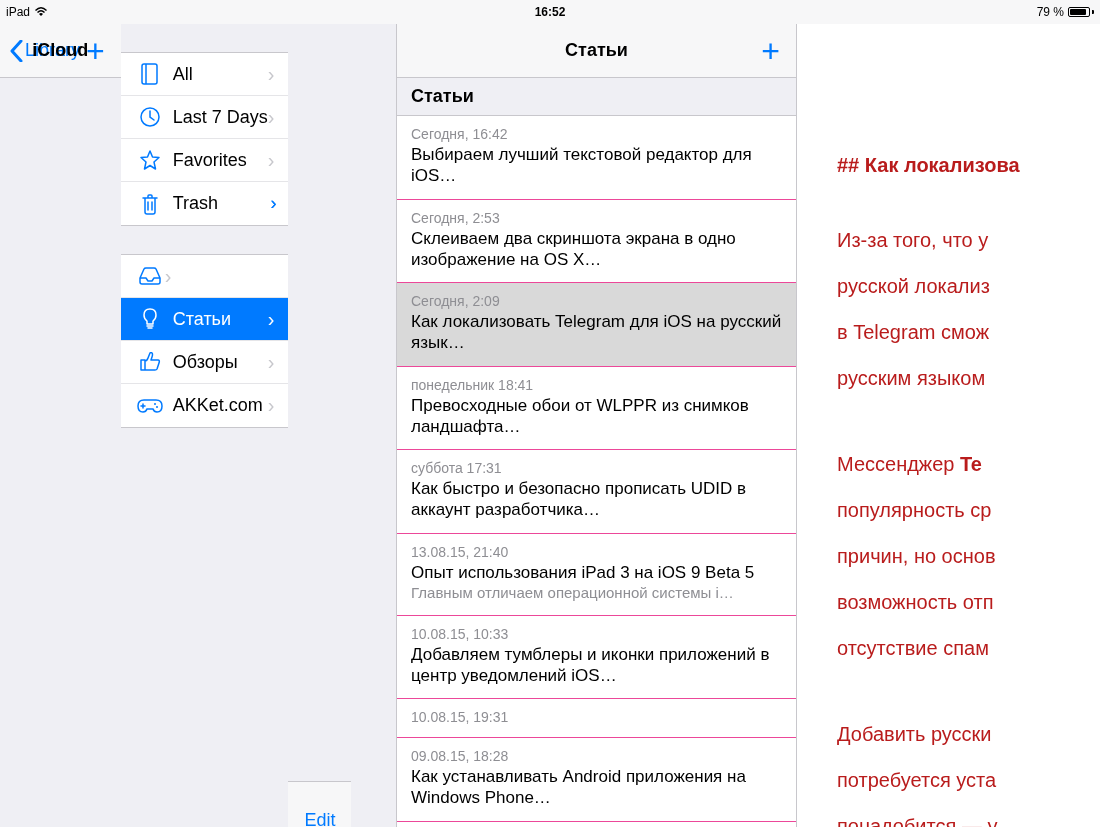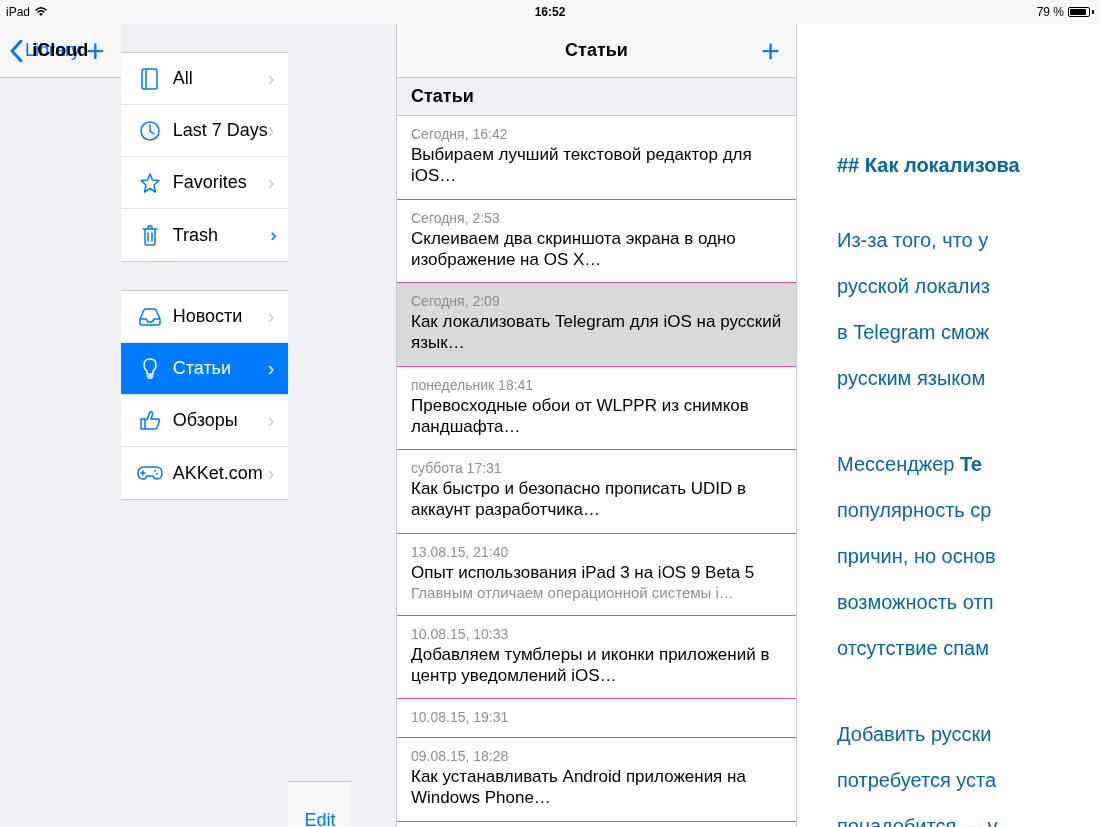--- a/index.html
+++ b/index.html
@@ -69,21 +69,21 @@
   font-size: 32px;
   font-weight: 300;
   line-height: 1;
   padding: 0 6px;
 }
 .sidebar-list { margin-top: 28px; }
 .group { background: #fff; border-top: 1px solid #c8c7cc; border-bottom: 1px solid #c8c7cc; margin-bottom: 28px; }
 .sidebar-item {
   display: flex;
   align-items: center;
-  height: 52px;
+  height: 43px;
   padding: 0 14px;
   border-bottom: 1px solid #e5e5e8;
   color: #000;
   font-size: 18px;
 }
 .sidebar-item:last-child { border-bottom: none; }
 .sidebar-item .icon { width: 30px; color: #007aff; display: flex; justify-content: center; align-items:center; }
 .sidebar-item.selected { background: #007aff; color: #fff; }
 .sidebar-item.selected .icon { color: #fff; }
 .sidebar-item .label { flex: 1; margin-left: 8px; }
@@ -130,21 +130,21 @@
 .row-date { font-size: 14px; color: #8e8e93; }
 .row-title { font-size: 17px; color: #000; margin-top: 2px; line-height: 1.25; }
 .row-sub { font-size: 15px; color: #8e8e93; margin-top: 1px; line-height: 1.25; }
 
 
 .col3 {
   flex: 1;
   background: #fff;
   padding: 130px 0 0 40px;
   font-size: 20px;
-  color: #0369a1;
+  color: #b91c1c;
   overflow: hidden;
   white-space: nowrap;
 }
 .doc-heading { font-weight: 700; margin-bottom: 40px; font-size: 20px; }
 .doc-para { line-height: 2.3; margin-bottom: 40px; }
 
 svg { display: block; }
 </style>
 </head>
 <body>
@@ -225,21 +225,20 @@
       <span class="dbl-chev">››</span>
           </div>
         </div>
       <div class="group" id="group2">
           <div class="sidebar-item">
       <span class="icon">
               <svg width="22" height="20" viewBox="0 0 22 20">
                 <path d="M3 18 H19 Q21 18 21 16 V12 L17 3 Q16.5 2 15 2 H7 Q5.5 2 5 3 L1 12 V16 Q1 18 3 18 Z M1 12 H7 L9 15 H13 L15 12 H21" stroke="#007aff" stroke-width="1.5" fill="none" stroke-linejoin="round"></path>
               </svg>
             </span>
-      <span class="label">Новости</span>
       <span class="chev">›</span>
           </div>
           <div class="sidebar-item selected">
       <span class="icon">
               <svg width="18" height="22" viewBox="0 0 18 22">
                 <path d="M9 1 Q15 1 15 7 Q15 11 12 13 V16 H6 V13 Q3 11 3 7 Q3 1 9 1 Z M6 18 H12 M7 20 H11" stroke="#fff" stroke-width="1.5" fill="none" stroke-linecap="round" stroke-linejoin="round"></path>
               </svg>
             </span>
       <span class="label">Статьи</span>
       <span class="chev">›</span>

